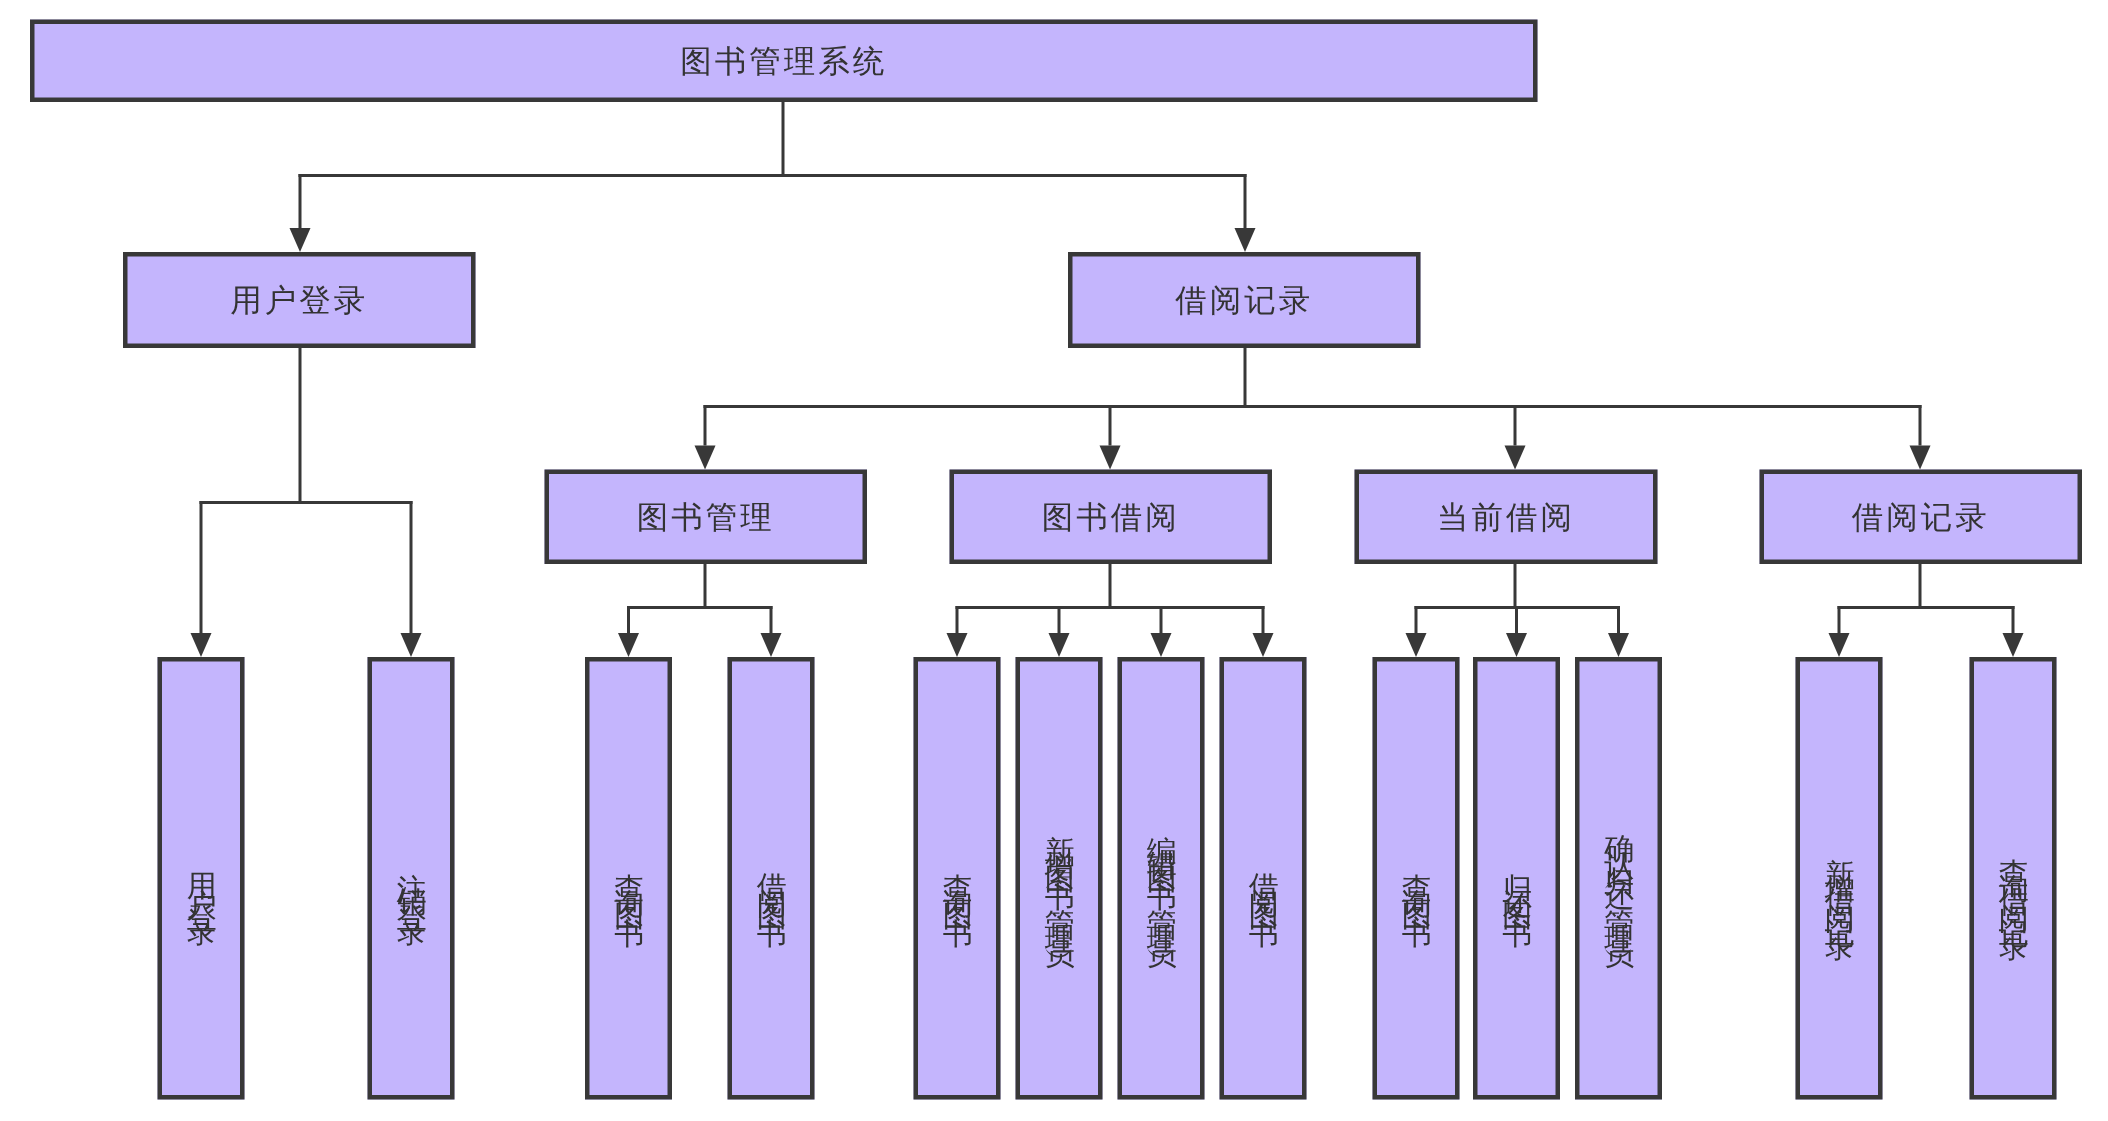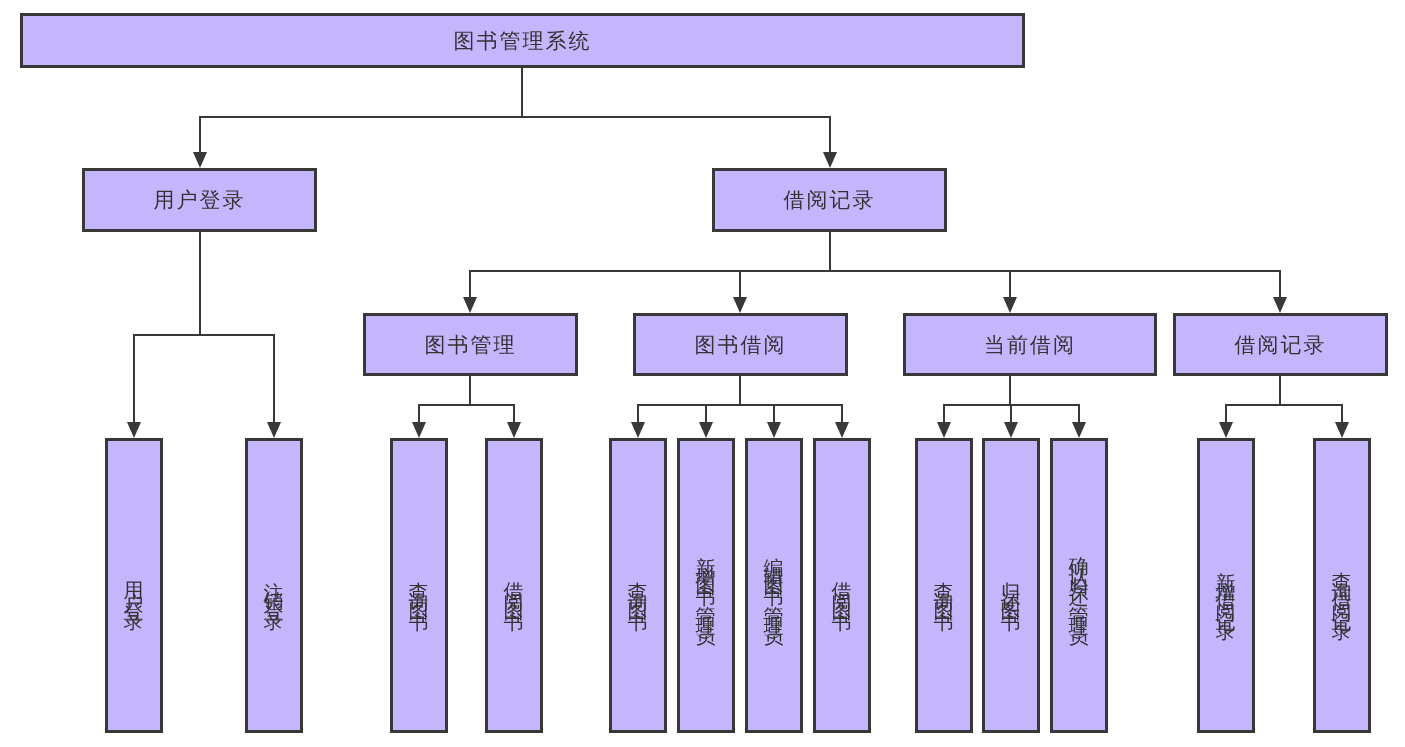--- a/index.html
+++ b/index.html
@@ -65,21 +65,21 @@
   <div class="ar" style="left:463px;top:297px"></div>
   <div class="vl" style="left:739px;top:270px;height:27px"></div>
   <div class="ar" style="left:733px;top:297px"></div>
   <div class="vl" style="left:1009px;top:270px;height:27px"></div>
   <div class="ar" style="left:1003px;top:297px"></div>
   <div class="vl" style="left:1279px;top:270px;height:27px"></div>
   <div class="ar" style="left:1273px;top:297px"></div>
 
   <div class="node" style="left:363px;top:313px;width:215px;height:63px">图书管理</div>
   <div class="node" style="left:633px;top:313px;width:215px;height:63px">图书借阅</div>
-  <div class="node" style="left:903px;top:313px;width:254px;height:63px">当前借阅</div>
+  <div class="node" style="left:903px;top:313px;width:202px;height:63px">当前借阅</div>
   <div class="node" style="left:1173px;top:313px;width:215px;height:63px">借阅记录</div>
 
   <div class="vl" style="left:469px;top:376px;height:28px"></div>
   <div class="hl" style="left:418px;top:404px;width:97px"></div>
   <div class="vl" style="left:418px;top:404px;height:18px"></div>
   <div class="ar" style="left:412px;top:422px"></div>
   <div class="vl" style="left:513px;top:404px;height:18px"></div>
   <div class="ar" style="left:507px;top:422px"></div>
 
   <div class="vl" style="left:739px;top:376px;height:28px"></div>

